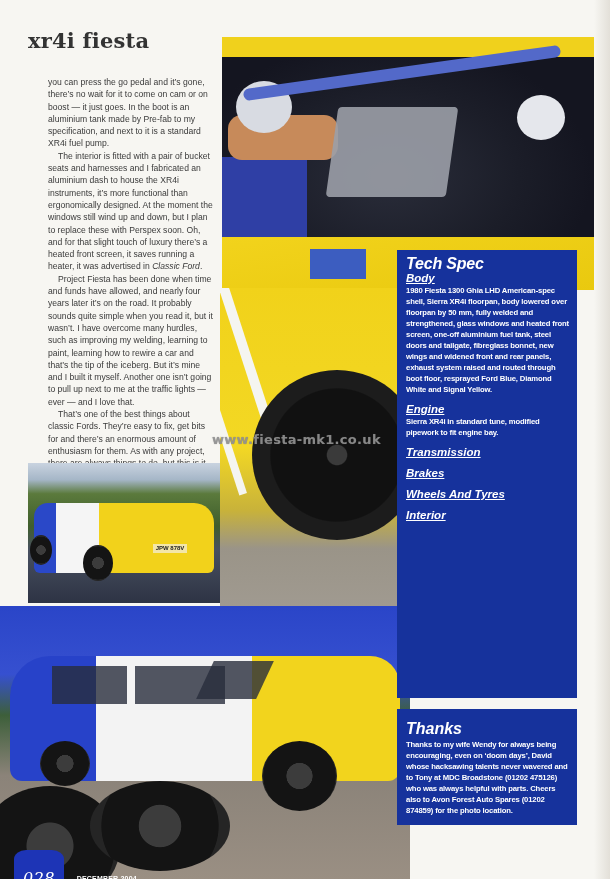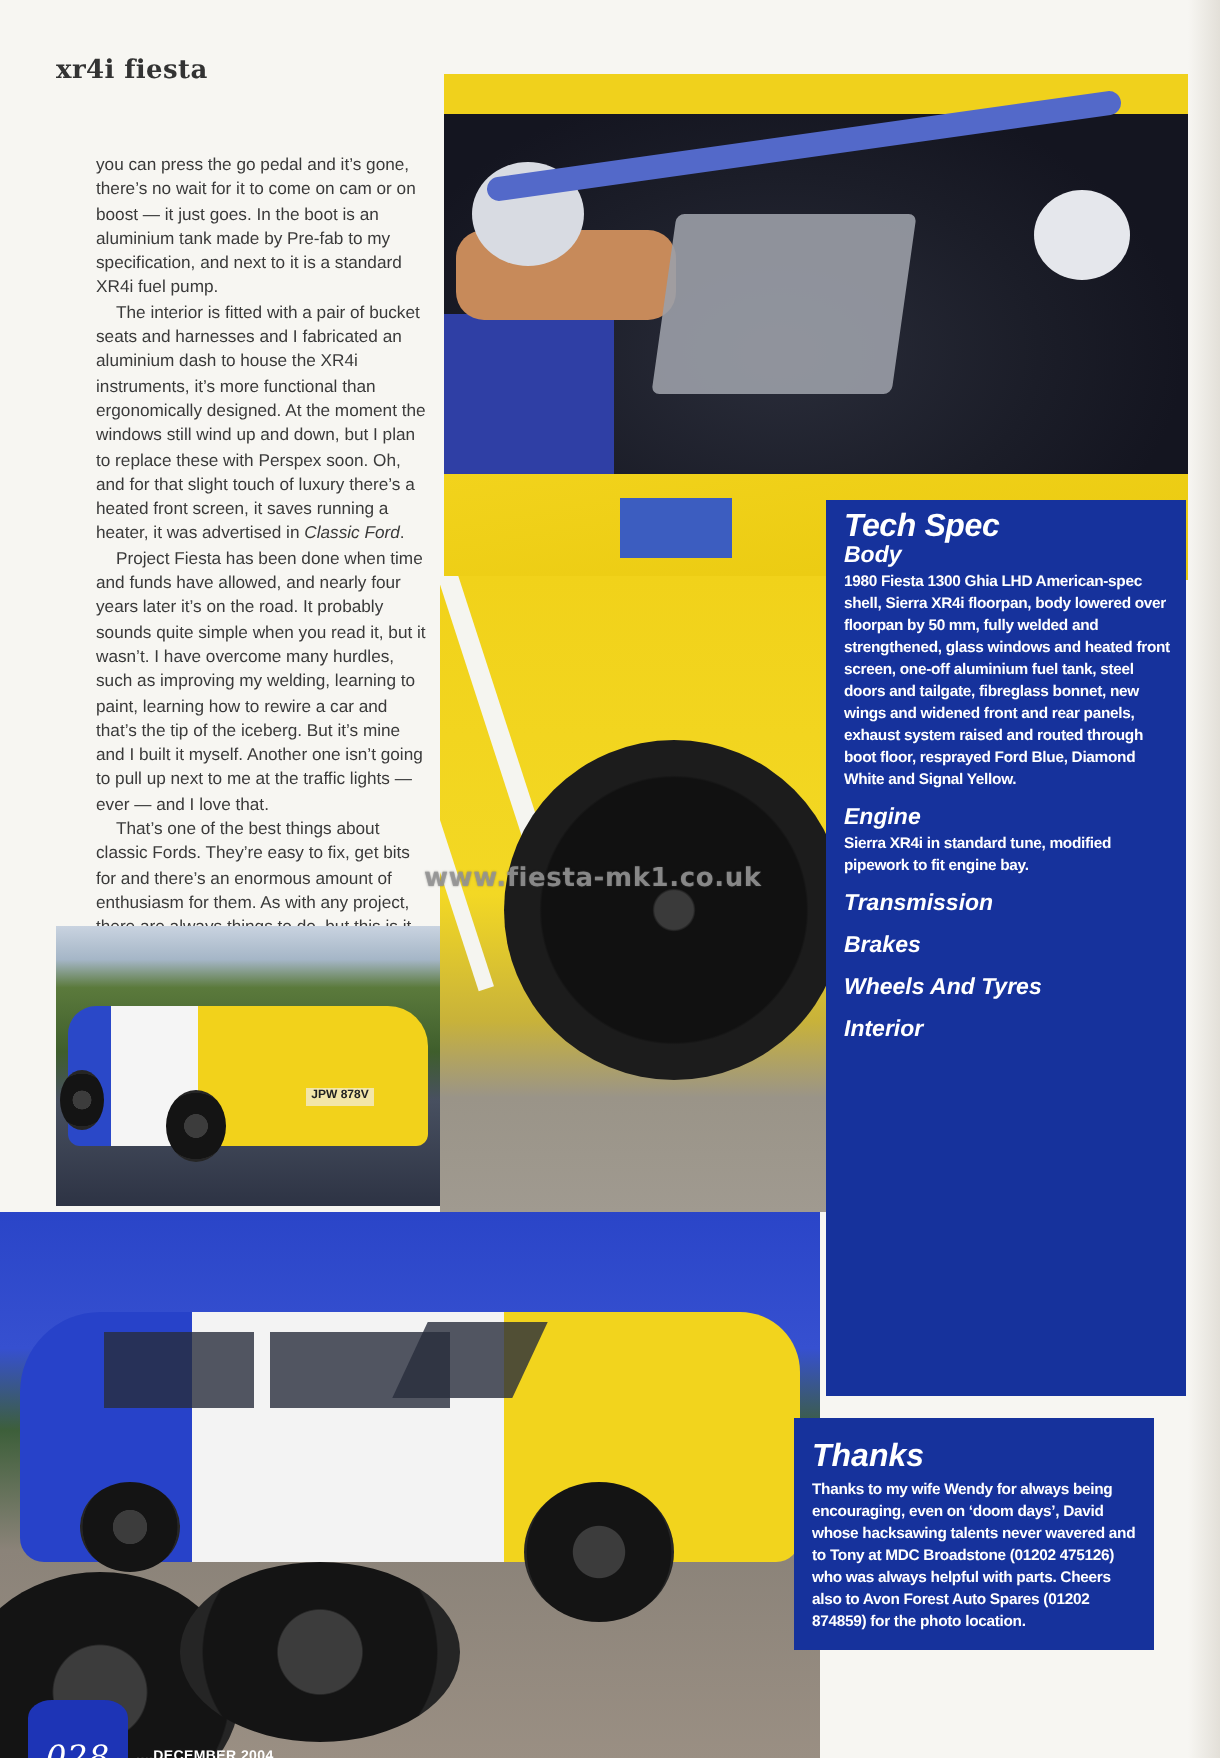--- a/index.html
+++ b/index.html
@@ -3,21 +3,21 @@
 <meta charset="utf-8">
 <style>
   * { margin: 0; padding: 0; box-sizing: border-box; }
   html, body { width: 610px; height: 879px; overflow: hidden; background: #f7f6f2; }
   body { position: relative; font-family: "Liberation Sans", sans-serif; }
 
   .spine-shadow { position: absolute; right: 0; top: 0; width: 16px; height: 879px;
     background: linear-gradient(to right, rgba(255,255,255,0), rgba(210,205,195,0.55)); z-index: 20; }
 
   .section-title { position: absolute; left: 28px; top: 28px; font-family: "DejaVu Serif", serif;
-    font-size: 13px; color: #333; letter-spacing: 0.2px; }
+    font-size: 21px; color: #333; letter-spacing: 0.2px; }
 
   .body-text { position: absolute; left: 28px; top: 76px; width: 185px; font-size: 8.6px;
     line-height: 12.3px; color: #3a3a3a; text-align: left; }
   .body-text p { text-indent: 10px; margin-left: 20px; }
   .body-text p.first { text-indent: 0; }
   .body-text em { }
   .endmark { display: inline-block; width: 11px; height: 5px; background: #111; border-radius: 50%;
     vertical-align: middle; margin-left: 4px; }
 
   
@@ -59,25 +59,25 @@
   .car-side { position: absolute; left: 10px; top: 50px; width: 390px; height: 125px; border-radius: 40px 30px 12px 12px;
     background: linear-gradient(90deg, #2742c9 0 22%, #f3f3f3 22% 62%, #f2d41d 62%); }
   .car-window { position: absolute; top: 60px; height: 38px; background: rgba(40,45,60,0.8); }
   .tyre { position: absolute; border-radius: 50%; background: radial-gradient(circle, #3c3c3c 0 25%, #141414 26% 70%, #252525 71%); }
 
   .watermark { position: absolute; left: 212px; top: 432px; font-family: "DejaVu Sans", sans-serif;
     font-size: 13px; font-weight: bold; color: rgba(150,150,150,0.85); letter-spacing: 0.3px; z-index: 15;
     text-shadow: 0 0 1px rgba(80,80,80,0.6); }
 
   
-  .spec-box { position: absolute; left: 413px; top: 250px; width: 180px; height: 448px; background: #16329c;
+  .spec-box { position: absolute; left: 397px; top: 250px; width: 180px; height: 448px; background: #16329c;
     color: #fff; padding: 6px 8px 0 9px; z-index: 10; font-family: "Liberation Sans", sans-serif; }
   .spec-title { font-size: 16px; font-weight: bold; font-style: italic; line-height: 16px; letter-spacing: -0.2px; }
   .spec-section { margin-bottom: 8px; }
-  .spec-head { font-size: 11.5px; font-weight: bold; font-style: italic; line-height: 13px; }
+  .spec-head { font-size: 11.5px; font-weight: bold; font-style: italic; line-height: 13px; text-decoration: underline; }
   .spec-text { font-size: 7.7px; font-weight: bold; line-height: 11px; letter-spacing: -0.15px; }
 
   .thanks-box { position: absolute; left: 397px; top: 709px; width: 180px; height: 116px; background: #16329c;
     color: #fff; padding: 11px 8px 0 9px; z-index: 10; }
   .thanks-title { font-size: 16px; font-weight: bold; font-style: italic; line-height: 18px; margin-bottom: 1px; }
   .thanks-text { font-size: 7.7px; font-weight: bold; line-height: 11px; letter-spacing: -0.15px; }
 
   .white-gap { position: absolute; left: 410px; top: 698px; width: 190px; height: 11px; background: #f7f6f2; z-index: 9; }
   .white-right { position: absolute; left: 410px; top: 825px; width: 200px; height: 54px; background: #f7f6f2; z-index: 9; }
 

